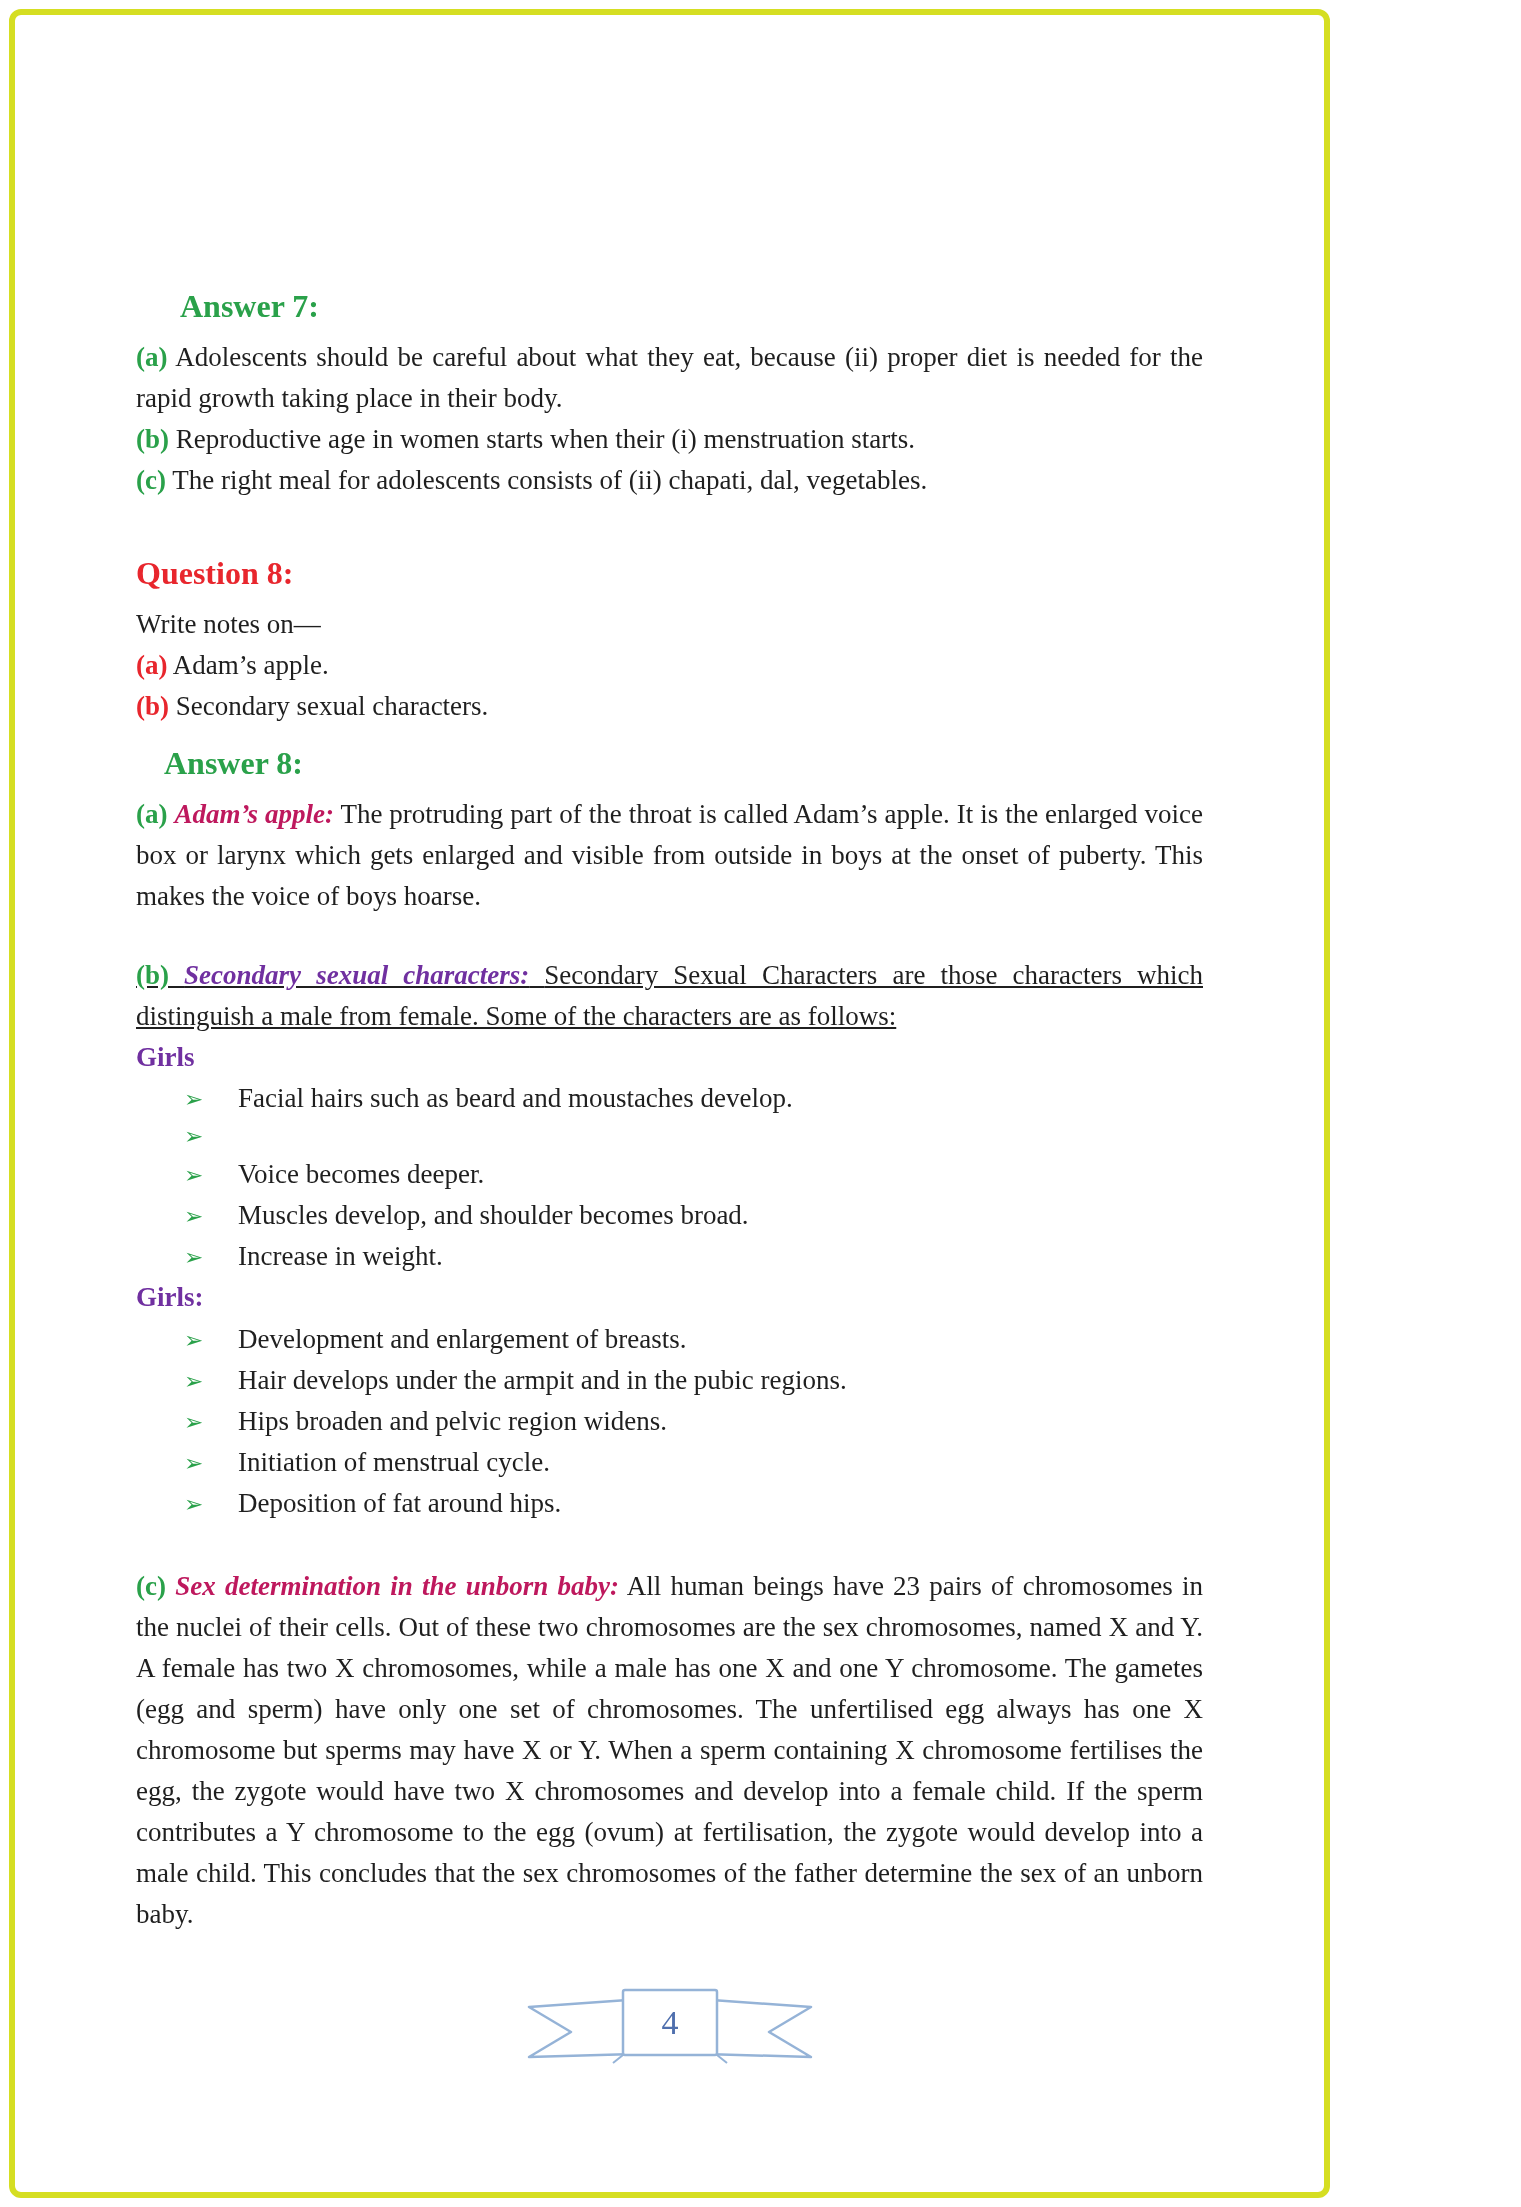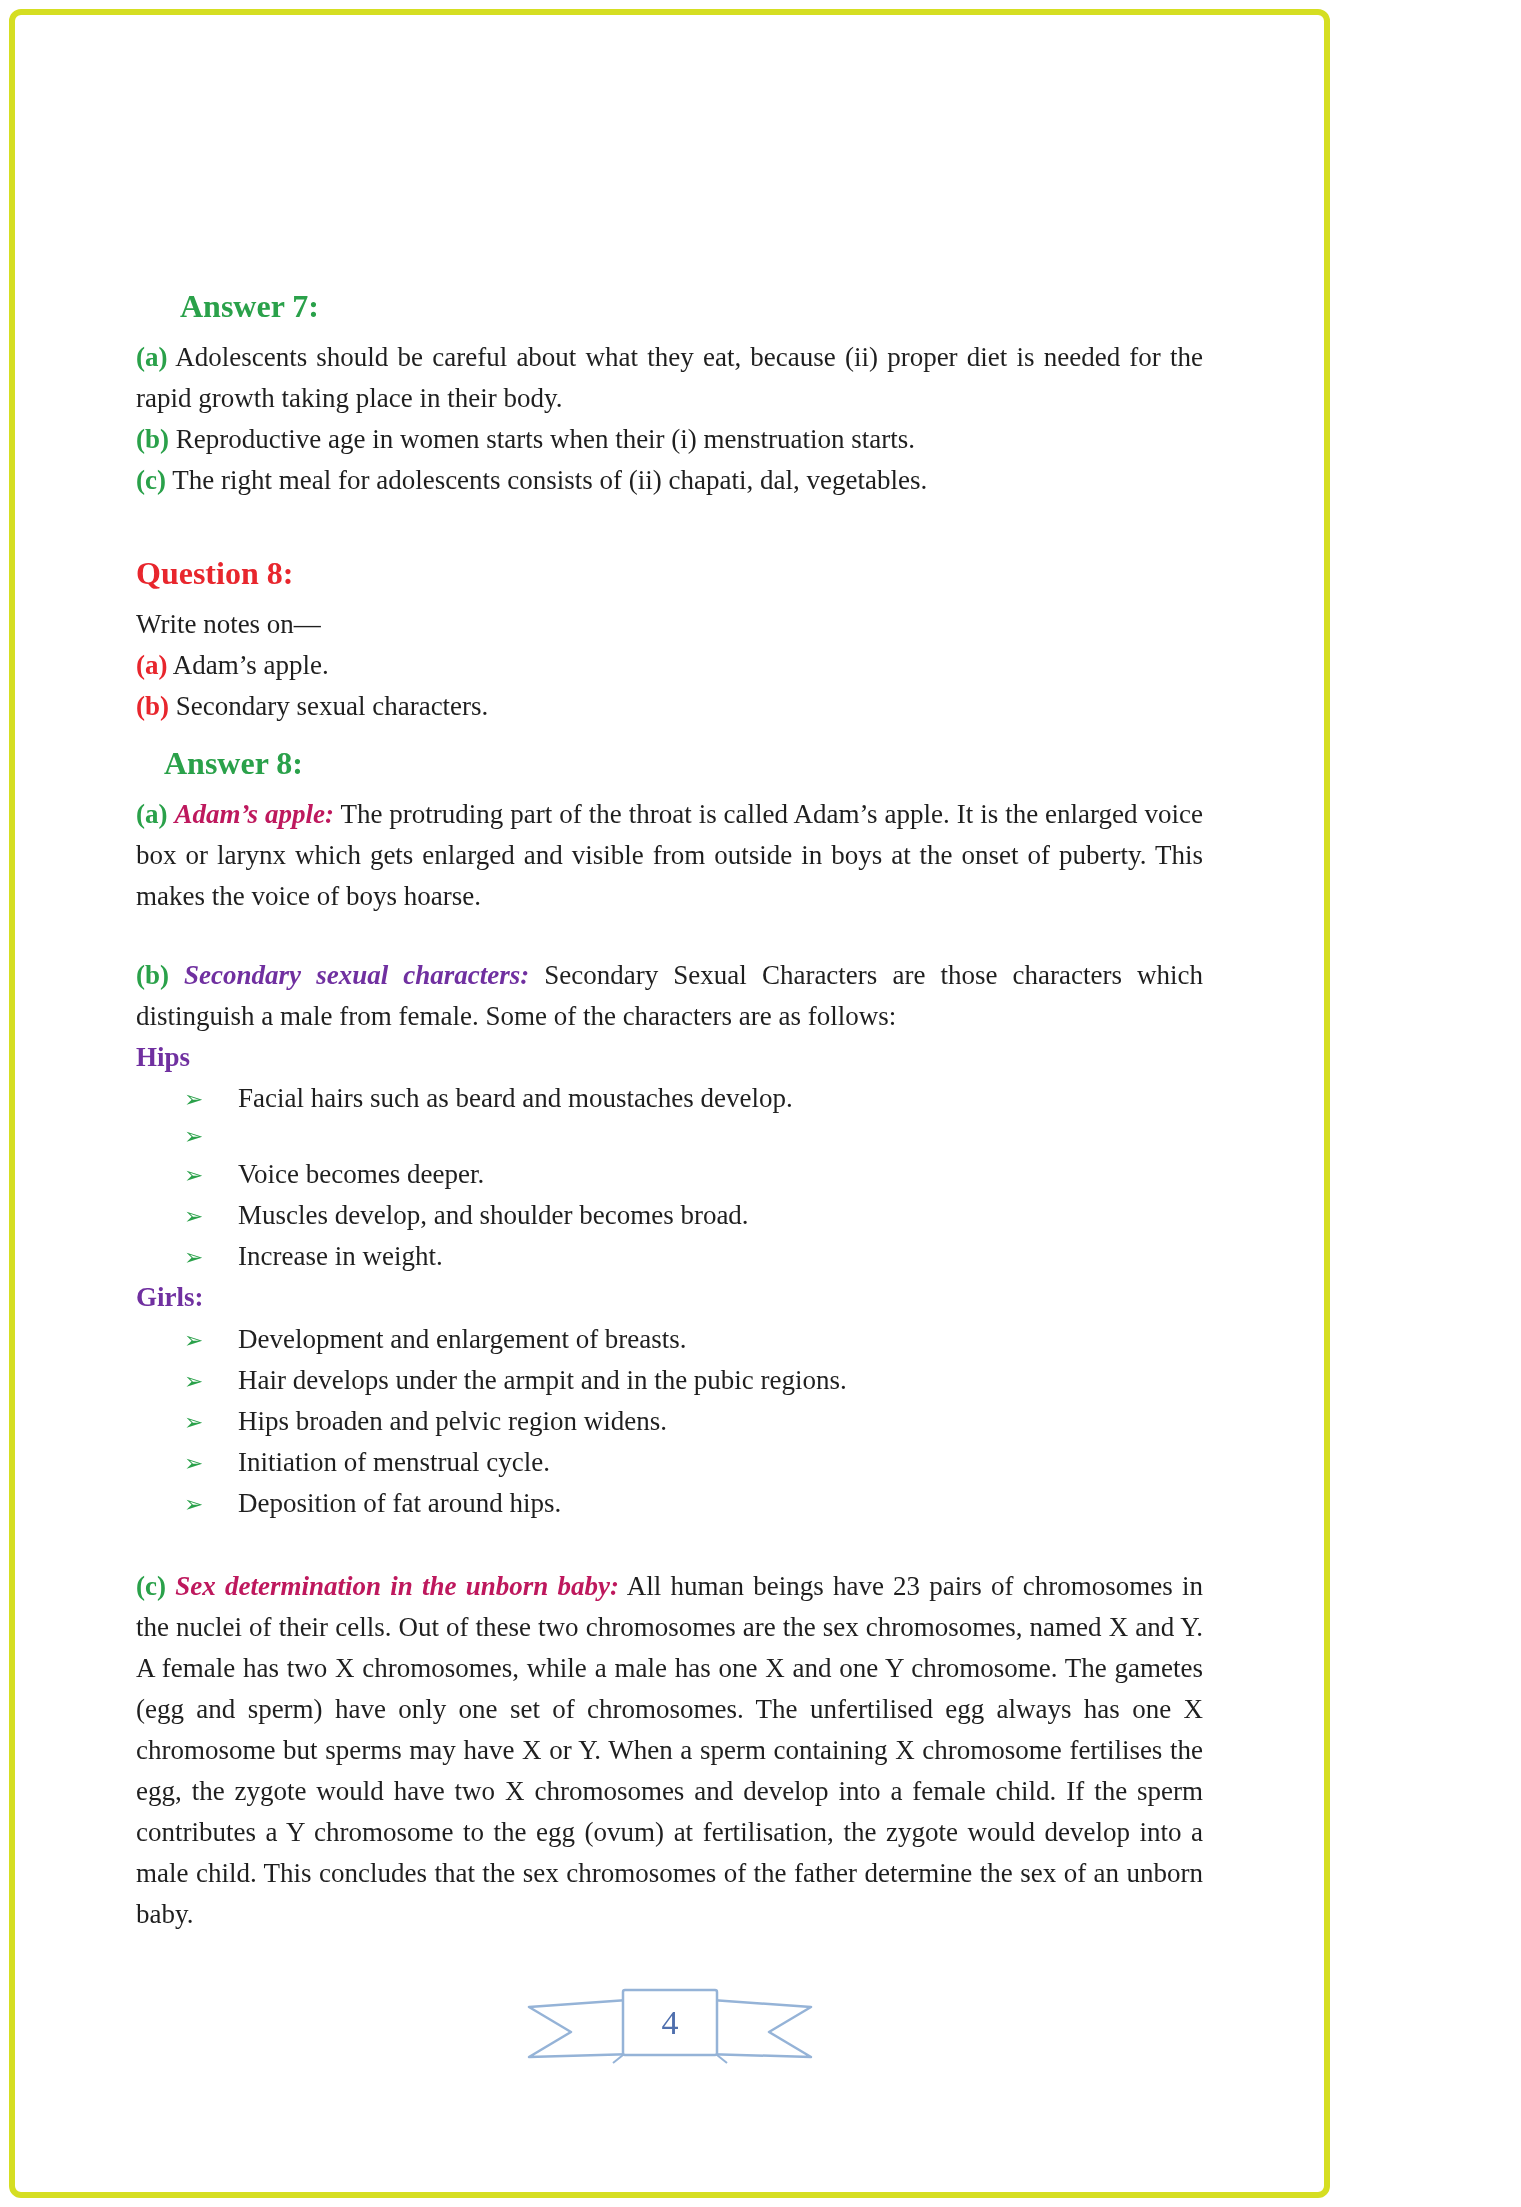--- a/index.html
+++ b/index.html
@@ -39,21 +39,21 @@
   .heading.question { color: #e8262d; margin-top: 54px; }
   .heading.answer8 { margin-top: 18px; margin-left: 28px; }
 
   .lbl { font-weight: bold; }
   .green { color: #2aa14a; }
   .red { color: #e8262d; }
   .lead { font-weight: bold; font-style: italic; }
   .blue { color: #be185d; }
   .purple { color: #7030a0; }
 
-  .gap-top { margin-top: 38px; }
+  .gap-top { margin-top: 38px; text-decoration: underline; }
   .gap-top-lg { margin-top: 42px; }
 
   .sub-head {
     font-size: 27px;
     font-weight: bold;
     color: #7030a0;
     line-height: 1.52;
   }
 
   ul.points {
@@ -110,21 +110,21 @@
       <p><span class="lbl red">(b)</span> <span>Secondary sexual characters.</span></p>
     </section>
 
     <section>
       <h2 class="heading answer answer8">Answer 8:</h2>
 
       <p class="just"><span class="lbl green">(a)</span> <span class="lead blue">Adam’s apple:</span> <span>The protruding part of the throat is called Adam’s apple. It is the enlarged voice box or larynx which gets enlarged and visible from outside in boys at the onset of puberty. This makes the voice of boys hoarse.</span></p>
 
       <p class="just gap-top"><span class="lbl green">(b)</span> <span class="lead purple">Secondary sexual characters:</span> <span>Secondary Sexual Characters are those characters which distinguish a male from female. Some of the characters are as follows:</span></p>
 
-      <div class="sub-head">Hips</div>
+      <div class="sub-head">Girls</div>
       <ul class="points">
         <li>
             <span class="arrow">➢</span>
             <span>Facial hairs such as beard and moustaches develop.</span>
           </li>
         <li>
             <span class="arrow">➢</span>
           </li>
         <li>
             <span class="arrow">➢</span>

